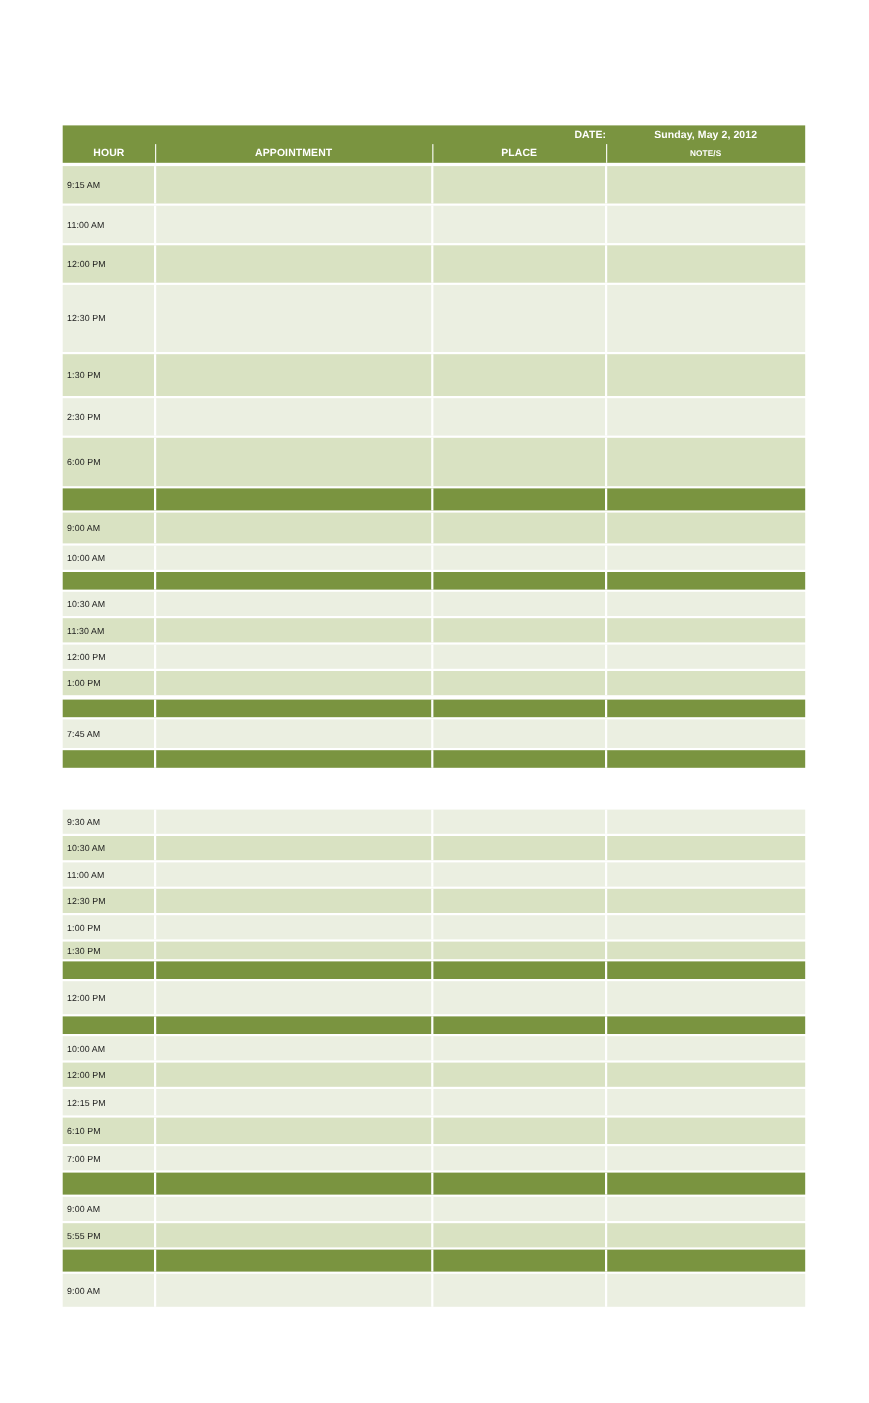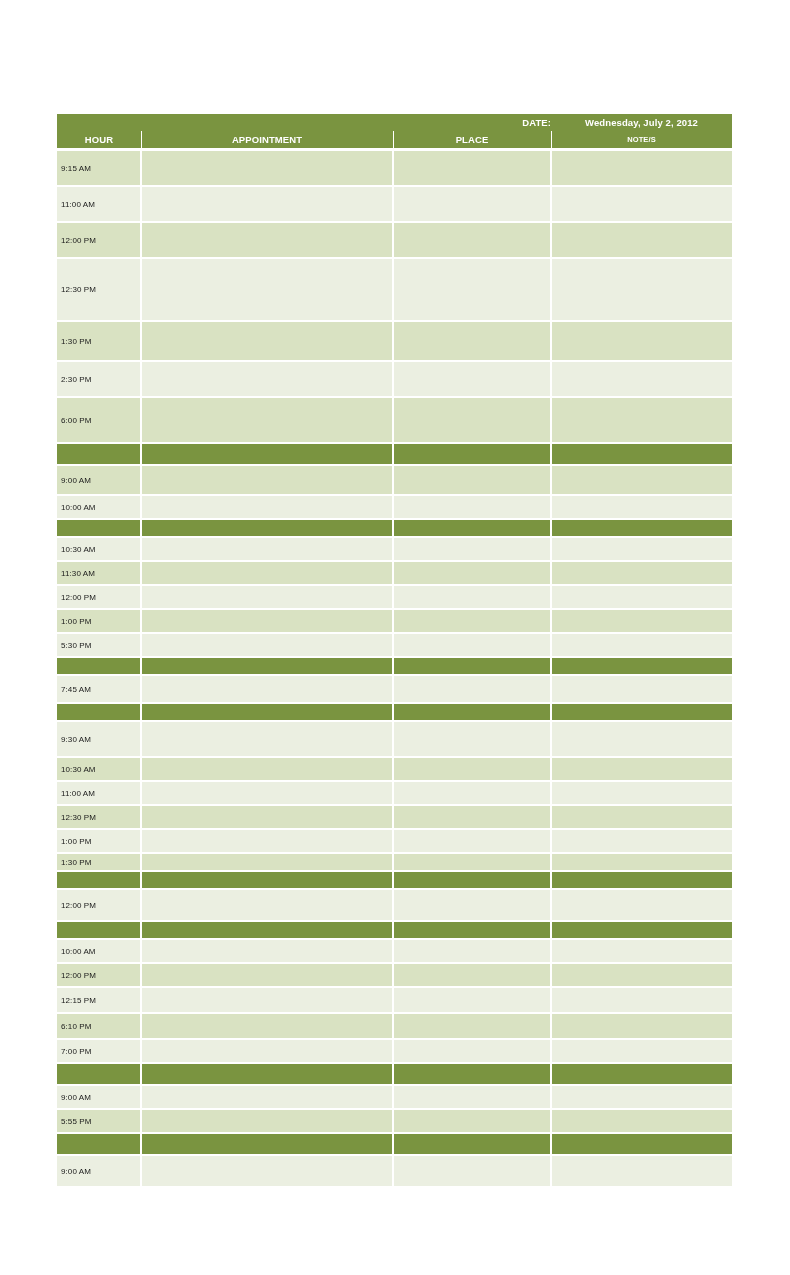--- a/index.html
+++ b/index.html
@@ -96,21 +96,21 @@
 </style>
 </head>
 <body>
 
 <div id="sheet">
 
   <div class="hdr">
 
     <div class="hdr-row1">
       <div class="hdr-cell right" id="h-datelabel" style="left: 336px; width: 158px;">DATE:</div>
-      <div class="hdr-cell" id="h-datevalue" style="left: 494px; width: 181px;">Wednesday, July 2, 2012</div>
+      <div class="hdr-cell" id="h-datevalue" style="left: 494px; width: 181px;">Sunday, May 2, 2012</div>
     </div>
 
     <div class="hdr-row2" id="hdr-cols">
 
     <div class="hdr-cell" style="left: 0px; width: 84px;">HOUR</div>
         <div class="hdr-cell" style="left: 84px; width: 252px;">APPOINTMENT</div>
         <div class="hsep" style="left: 84px;"></div>
         <div class="hdr-cell" style="left: 336px; width: 158px;">PLACE</div>
         <div class="hsep" style="left: 336px;"></div>
         <div class="hdr-cell small" style="left: 494px; width: 181px;">NOTE/S</div>
@@ -265,29 +265,20 @@
       <div class="row" style="height: 22px;">
         <div class="cell bg-a hour" style="left: 0px; width: 84px;">1:00 PM</div>
         <div class="cell bg-a" style="left: 84px; width: 252px;"></div>
         <div class="vsep" style="left: 83px;"></div>
         <div class="cell bg-a" style="left: 336px; width: 158px;"></div>
         <div class="vsep" style="left: 335px;"></div>
         <div class="cell bg-a" style="left: 494px; width: 181px;"></div>
         <div class="vsep" style="left: 493px;"></div>
       </div>
       <div class="rsep"></div>
-      <div class="row" style="height: 22px;">
-        <div class="cell bg-b hour" style="left: 0px; width: 84px;">5:30 PM</div>
-        <div class="cell bg-b" style="left: 84px; width: 252px;"></div>
-        <div class="vsep" style="left: 83px;"></div>
-        <div class="cell bg-b" style="left: 336px; width: 158px;"></div>
-        <div class="vsep" style="left: 335px;"></div>
-        <div class="cell bg-b" style="left: 494px; width: 181px;"></div>
-        <div class="vsep" style="left: 493px;"></div>
-      </div>
       <div class="rsep"></div>
       <div class="row" style="height: 16px;">
         <div class="cell bg-bar hour" style="left: 0px; width: 84px;"></div>
         <div class="cell bg-bar" style="left: 84px; width: 252px;"></div>
         <div class="vsep" style="left: 83px;"></div>
         <div class="cell bg-bar" style="left: 336px; width: 158px;"></div>
         <div class="vsep" style="left: 335px;"></div>
         <div class="cell bg-bar" style="left: 494px; width: 181px;"></div>
         <div class="vsep" style="left: 493px;"></div>
       </div>
@@ -305,21 +296,21 @@
       <div class="row" style="height: 16px;">
         <div class="cell bg-bar hour" style="left: 0px; width: 84px;"></div>
         <div class="cell bg-bar" style="left: 84px; width: 252px;"></div>
         <div class="vsep" style="left: 83px;"></div>
         <div class="cell bg-bar" style="left: 336px; width: 158px;"></div>
         <div class="vsep" style="left: 335px;"></div>
         <div class="cell bg-bar" style="left: 494px; width: 181px;"></div>
         <div class="vsep" style="left: 493px;"></div>
       </div>
       <div class="rsep"></div>
-      <div class="row" style="height: 34px;">
+      <div class="row" style="height: 22px; margin-top: 36px;">
         <div class="cell bg-b hour" style="left: 0px; width: 84px;">9:30 AM</div>
         <div class="cell bg-b" style="left: 84px; width: 252px;"></div>
         <div class="vsep" style="left: 83px;"></div>
         <div class="cell bg-b" style="left: 336px; width: 158px;"></div>
         <div class="vsep" style="left: 335px;"></div>
         <div class="cell bg-b" style="left: 494px; width: 181px;"></div>
         <div class="vsep" style="left: 493px;"></div>
       </div>
       <div class="rsep"></div>
       <div class="row" style="height: 22px;">

